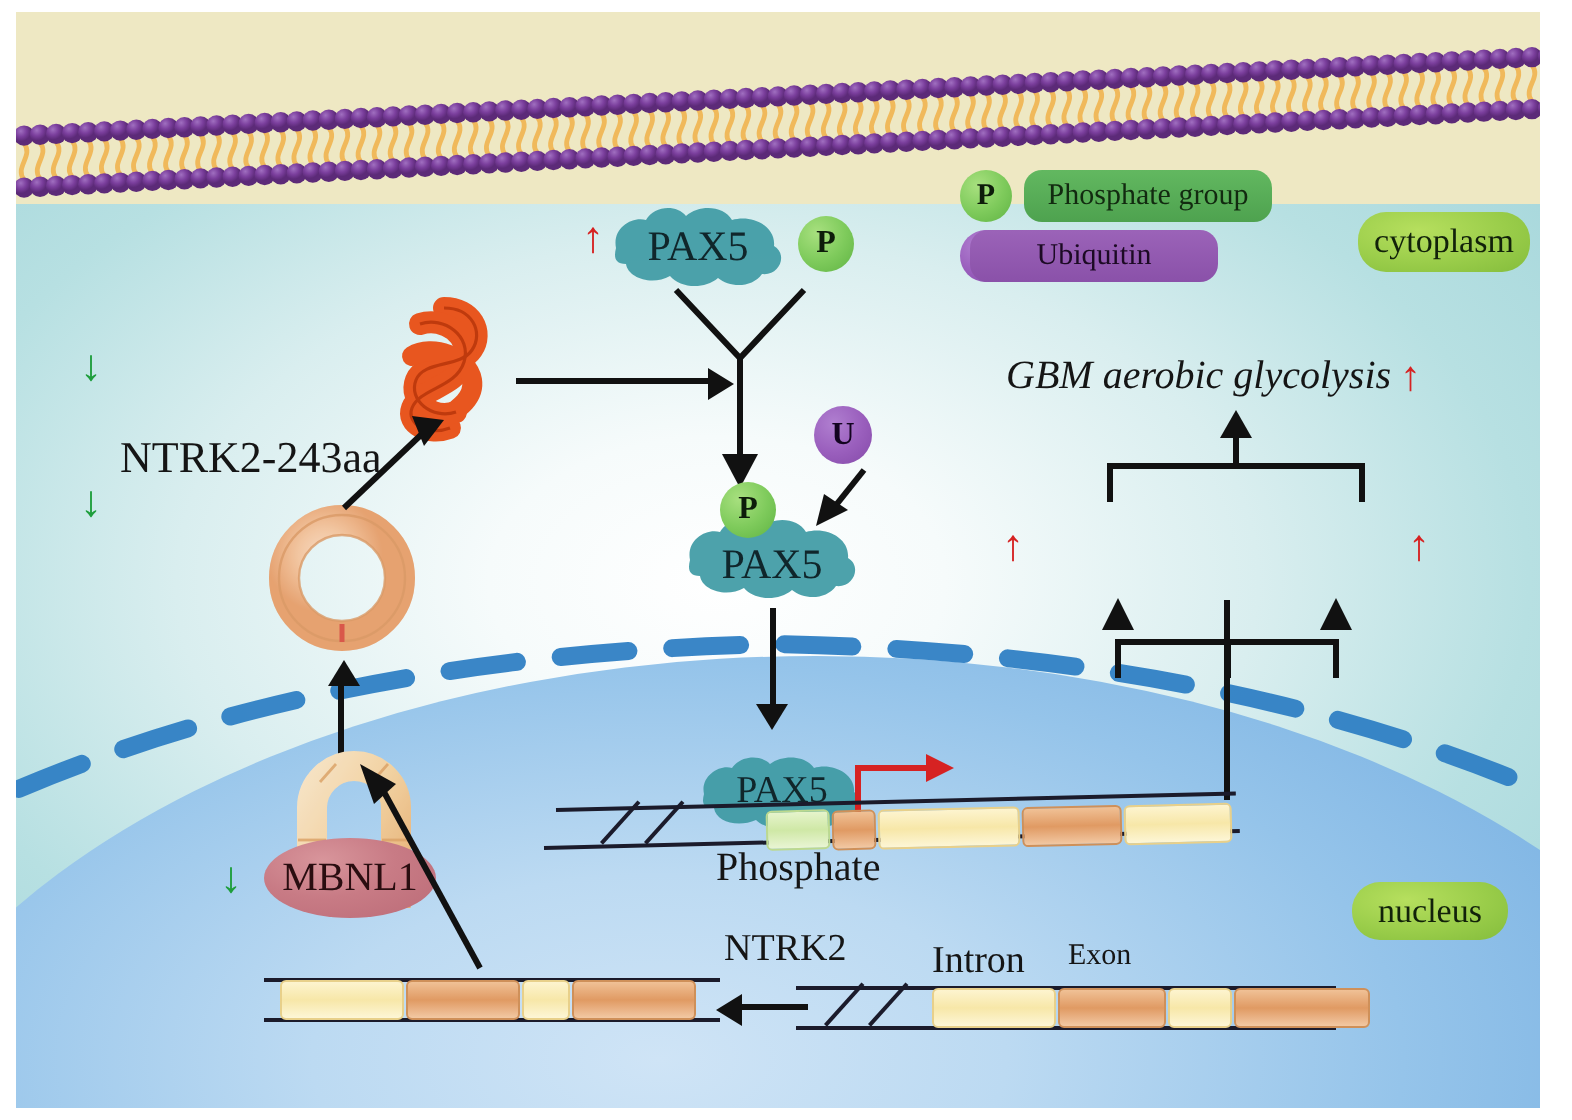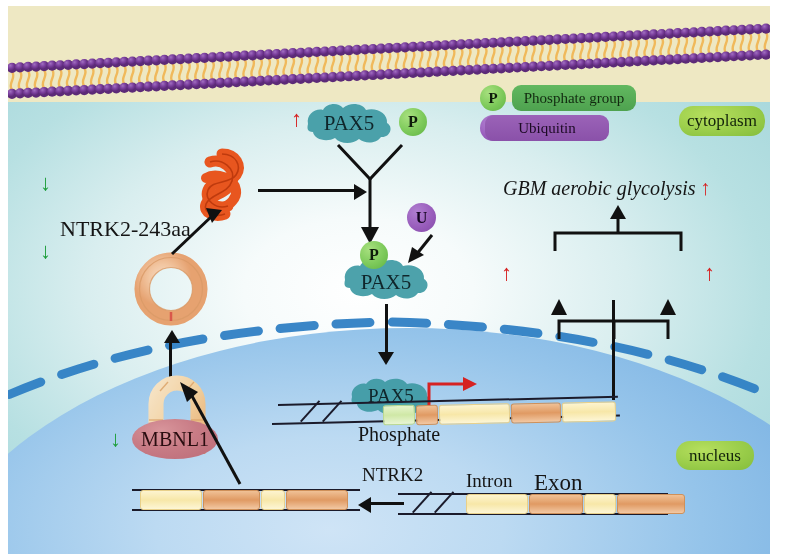--- a/index.html
+++ b/index.html
@@ -637,21 +637,21 @@
   <div class="exon exon-light" style="left:261px; top:490px; width:24px;"></div>
   <div class="exon exon-dark" style="left:286px; top:490px; width:62px;"></div>
 
   <svg style="position:absolute;left:178px;top:380px;" width="70" height="110">
     <line x1="62" y1="104" x2="14" y2="16" stroke="#111" stroke-width="3"></line>
     <polygon points="2,2 20,12 9,22" fill="#111"></polygon>
   </svg>
 
   <div class="lbl" style="left:362px; top:465px; font-size:19px;">NTRK2</div>
   <div class="lbl" style="left:466px; top:471px; font-size:19px;">Intron</div>
-  <div class="lbl" style="left:534px; top:471px; font-size:23px;">Exon</div>
+  <div class="lbl" style="left:534px; top:471px; font-size:15px;">Exon</div>
 
   <div class="gene-line" style="left:398px; top:493px; width:270px;"></div>
   <div class="gene-line" style="left:398px; top:513px; width:270px;"></div>
   <div class="sep-slash" style="left:412px; top:512px; width:28px; transform: rotate(-48deg);"></div>
   <div class="sep-slash" style="left:434px; top:512px; width:28px; transform: rotate(-48deg);"></div>
 
   <div class="exon exon-light" style="left:466px; top:494px; width:62px;"></div>
   <div class="exon exon-dark" style="left:529px; top:494px; width:54px;"></div>
   <div class="exon exon-light" style="left:584px; top:494px; width:32px;"></div>
   <div class="exon exon-dark" style="left:617px; top:494px; width:68px;"></div>

